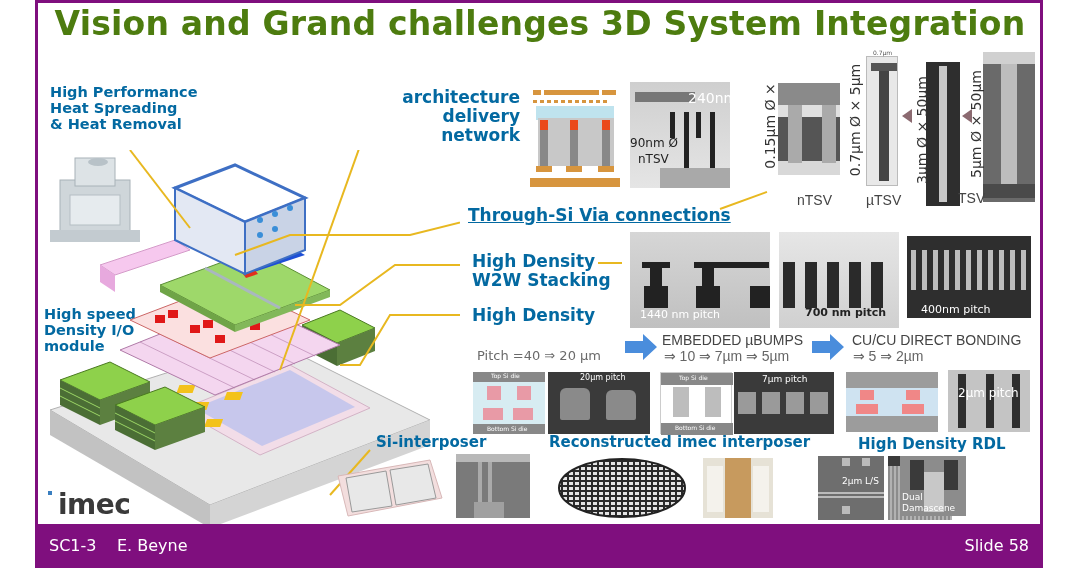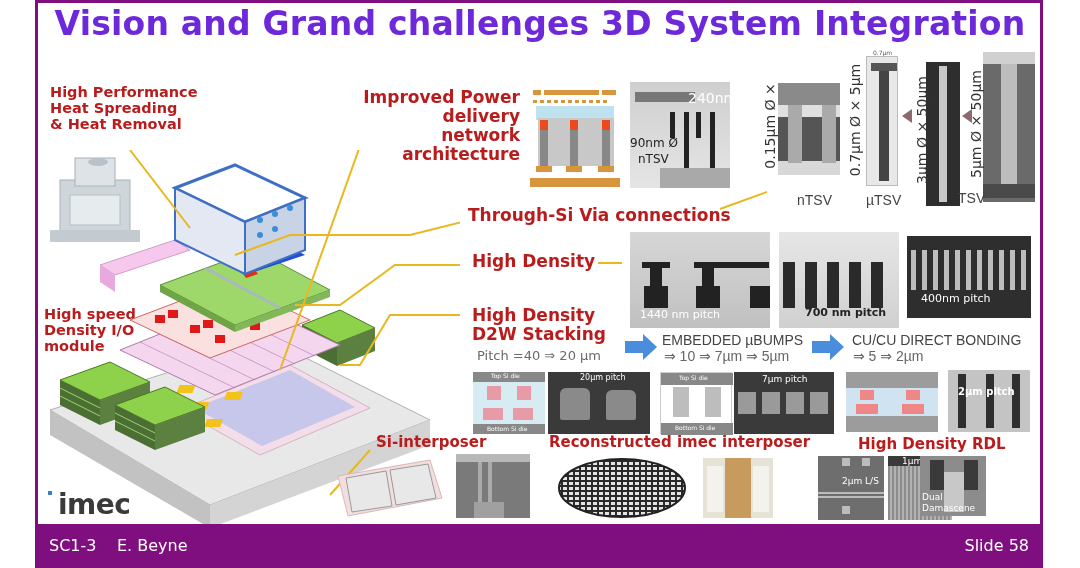--- a/index.html
+++ b/index.html
@@ -1,20 +1,20 @@
 <!DOCTYPE html>
 <html><head>
 <meta charset="utf-8">
 <style>
   html,body{margin:0;padding:0;background:#fff;}
   body{width:1080px;height:568px;position:relative;overflow:hidden;font-family:"DejaVu Sans",sans-serif;}
   .slide{position:absolute;left:35px;top:0;width:1008px;height:568px;background:#fff;border-left:3px solid #7f0f7e;border-right:3px solid #7f0f7e;border-top:3px solid #7f0f7e;box-sizing:border-box;}
   .abs{position:absolute;}
-  .title{position:absolute;left:0;top:4px;width:1080px;text-align:center;font-size:33px;font-weight:bold;color:#6d28d9;letter-spacing:0.2px;}
-  .lbl{position:absolute;color:#b91c1c;font-weight:bold;line-height:1.12;}
+  .title{position:absolute;left:0;top:4px;width:1080px;text-align:center;font-size:33px;font-weight:bold;color:#4d7c0f;letter-spacing:0.2px;}
+  .lbl{position:absolute;color:#0369a1;font-weight:bold;line-height:1.12;}
   .lbl18{font-size:17px;}
   .lbl15{font-size:14.5px;}
   .sub{position:absolute;color:#6a6a6a;font-size:13px;font-family:"DejaVu Sans",sans-serif;}
   .caps{position:absolute;color:#444;font-size:14px;font-family:"Liberation Sans",sans-serif;}
   .footer{position:absolute;left:35px;top:524px;width:1008px;height:44px;background:#7f0f7e;color:#fff;font-size:16px;}
   .footer span{position:absolute;top:12px;}
   .img{position:absolute;box-sizing:border-box;}
   .sem-grey{background:linear-gradient(#d8d8d8,#bdbdbd);padding-left:8px;}
   .sem-dark{background:#3a3a3a;}
   .imgtxt{position:absolute;color:#fff;font-size:11px;font-weight:bold;}
@@ -148,23 +148,22 @@
     </g>
   </svg>
 </div>
 
 <div class="abs" style="left:48px;top:488px;">
   <span style="position:absolute;left:0;top:3px;width:4px;height:4px;background:#3a7fc0;"></span>
   <span style="position:absolute;left:10px;top:0;font-size:28px;font-weight:bold;color:#3a3a3a;letter-spacing:-0.5px;">imec</span>
 </div>
 
 <div class="lbl lbl18" style="left:360px;top:88px;text-align:right;width:160px;">
-  <div>Improved Power</div>
+  <div>architecture</div>
   <div>delivery network</div>
-  <div>architecture</div>
 </div>
 
 <div class="img" style="left:528px;top:88px;width:95px;height:100px;">
   <svg width="95" height="100" viewBox="0 0 95 100">
     <rect x="5" y="2" width="8" height="5" fill="#d7953e"></rect>
       <rect x="16" y="2" width="55" height="5" fill="#d7953e"></rect>
       <rect x="74" y="2" width="14" height="5" fill="#d7953e"></rect>
     <g fill="#d7953e">
         <rect x="5" y="12" width="4" height="3"></rect>
         <rect x="12" y="12" width="4" height="3"></rect>
@@ -240,31 +239,31 @@
 <div class="img" style="left:983px;top:52px;width:52px;height:150px;background:#6a6a6a;">
   <div class="abs" style="left:0;top:0;width:52px;height:12px;background:#d0d0d0;"></div>
   <div class="abs" style="left:18px;top:12px;width:16px;height:134px;background:#bdbdbd;"></div>
   <div class="abs" style="left:0;top:132px;width:52px;height:14px;background:#4a4a4a;"></div>
 </div>
 <div class="abs" style="left:966px;top:56px;width:20px;height:144px;">
   <div style="position:absolute;left:-50px;top:60px;width:120px;transform:rotate(-90deg);font-size:14px;color:#333;text-align:center;white-space:nowrap;">5µm Ø × 50µm</div>
 </div>
 <div class="caps" style="left:958px;top:190px;">TSV</div>
 
-<div class="lbl lbl18" style="left:468px;top:206px;">Through-Si Via connections</div>
+<div class="lbl lbl18" style="left:468px;top:206px;text-decoration:underline;">Through-Si Via connections</div>
 <div class="abs" style="left:720px;top:208px;width:50px;height:2px;background:#e8b820;transform:rotate(-20deg);transform-origin:left center;"></div>
 
 <div class="lbl lbl18" style="left:472px;top:252px;">
   <div>High Density</div>
+  <div>W2W Stacking</div>
 </div>
 <div class="abs" style="left:598px;top:262px;width:24px;height:2px;background:#e8b820;"></div>
 
 <div class="lbl lbl18" style="left:472px;top:306px;">
   <div>High Density</div>
-  <div>D2W Stacking</div>
 </div>
 <div class="sub" style="left:477px;top:348px;">Pitch =40 ⇒ 20 µm</div>
 
 <div class="img" style="left:630px;top:232px;width:140px;height:96px;background:linear-gradient(#d6d6d6,#c0c0c0);">
   <div class="abs" style="left:12px;top:30px;width:28px;height:6px;background:#222;"></div>
     <div class="abs" style="left:20px;top:36px;width:12px;height:18px;background:#222;"></div>
     <div class="abs" style="left:14px;top:54px;width:24px;height:22px;background:#222;"></div>
   <div class="abs" style="left:64px;top:30px;width:75px;height:6px;background:#222;"></div>
     <div class="abs" style="left:72px;top:36px;width:12px;height:18px;background:#222;"></div>
     <div class="abs" style="left:66px;top:54px;width:24px;height:22px;background:#222;"></div>
@@ -274,21 +273,21 @@
 <div class="img" style="left:779px;top:232px;width:120px;height:96px;background:linear-gradient(#e6e6e6,#d0d0d0);">
   <div class="abs" style="left:4px;top:30px;width:12px;height:46px;background:#2a2a2a;"></div>
   <div class="abs" style="left:26px;top:30px;width:12px;height:46px;background:#2a2a2a;"></div>
   <div class="abs" style="left:48px;top:30px;width:12px;height:46px;background:#2a2a2a;"></div>
   <div class="abs" style="left:70px;top:30px;width:12px;height:46px;background:#2a2a2a;"></div>
   <div class="abs" style="left:92px;top:30px;width:12px;height:46px;background:#2a2a2a;"></div>
   <div class="imgtxtdark" style="left:26px;top:74px;">700 nm pitch</div>
 </div>
 <div class="img" style="left:907px;top:236px;width:124px;height:82px;background:#2e2e2e;">
   <div class="abs" style="left:4px;top:14px;width:116px;height:40px;background:repeating-linear-gradient(90deg,#bdbdbd 0 5px,#2e2e2e 5px 11px);"></div>
-  <div class="imgtxt" style="left:14px;top:56px;font-weight:normal;text-align:right;">400nm pitch</div>
+  <div class="imgtxt" style="left:14px;top:67px;font-weight:normal;text-align:right;">400nm pitch</div>
 </div>
 
 <div class="abs" style="left:625px;top:334px;width:32px;height:26px;">
   <svg width="32" height="26" viewBox="0 0 32 26">
       <polygon points="0,7 18,7 18,0 32,13 18,26 18,19 0,19" fill="#4a8ddc"></polygon>
     </svg>
 </div>
 <div class="caps" style="left:662px;top:332px;">EMBEDDED µBUMPS</div>
 <div class="caps" style="left:664px;top:348px;color:#666;">⇒ 10 ⇒ 7µm ⇒ 5µm</div>
 
@@ -331,21 +330,21 @@
   <div class="abs" style="left:0;top:16px;width:92px;height:28px;background:#cfe3f1;"></div>
   <div class="abs" style="left:14px;top:18px;width:14px;height:10px;background:#f08787;"></div>
   <div class="abs" style="left:60px;top:18px;width:14px;height:10px;background:#f08787;"></div>
   <div class="abs" style="left:10px;top:32px;width:22px;height:10px;background:#f08787;"></div>
   <div class="abs" style="left:56px;top:32px;width:22px;height:10px;background:#f08787;"></div>
 </div>
 <div class="img" style="left:948px;top:370px;width:82px;height:62px;background:#c4c4c4;">
   <div class="abs" style="left:10px;top:4px;width:8px;height:54px;background:#2e2e2e;"></div>
   <div class="abs" style="left:38px;top:4px;width:8px;height:54px;background:#2e2e2e;"></div>
   <div class="abs" style="left:64px;top:4px;width:8px;height:54px;background:#2e2e2e;"></div>
-  <div class="imgtxt" style="left:10px;top:16px;font-size:10px;font-weight:bold;">2µm pitch</div>
+  <div class="imgtxt" style="left:10px;top:16px;font-size:12px;font-weight:normal;">2µm pitch</div>
 </div>
 
 <div class="lbl lbl15" style="left:376px;top:434px;font-size:15px;">Si-interposer</div>
 <div class="img" style="left:334px;top:458px;width:110px;height:60px;">
   <svg width="110" height="60" viewBox="0 0 110 60">
     <polygon points="4,18 96,2 108,40 14,58" fill="#f3dede" stroke="#d8b8b8"></polygon>
     <polygon points="12,20 52,13 58,48 18,54" fill="#e8e8e8" stroke="#9a9a9a"></polygon>
     <polygon points="56,12 94,6 102,40 62,47" fill="#e8e8e8" stroke="#9a9a9a"></polygon>
   </svg>
 </div>
@@ -380,21 +379,21 @@
   <div class="abs" style="left:44px;top:2px;width:8px;height:8px;background:#bbb;"></div>
   <div class="abs" style="left:0;top:36px;width:66px;height:2px;background:#bbb;"></div>
   <div class="abs" style="left:0;top:40px;width:66px;height:2px;background:#bbb;"></div>
   <div class="abs" style="left:24px;top:50px;width:8px;height:8px;background:#bbb;"></div>
   <div class="imgtxt" style="left:24px;top:20px;font-size:9px;font-weight:normal;">2µm L/S</div>
 </div>
 <div class="img" style="left:888px;top:456px;width:64px;height:64px;background:repeating-linear-gradient(90deg,#8c8c8c 0 2px,#b2b2b2 2px 4px);">
   <div class="abs" style="left:0;top:0;width:64px;height:10px;background:#3a3a3a;"></div>
   <div class="imgtxt" style="left:14px;top:0;font-size:9px;font-weight:normal;">1µm L/S</div>
 </div>
-<div class="img" style="left:920px;top:456px;width:66px;height:60px;background:#8c8c8c;">
+<div class="img" style="left:900px;top:456px;width:66px;height:60px;background:#8c8c8c;">
   <div class="abs" style="left:10px;top:4px;width:14px;height:30px;background:#3a3a3a;"></div>
   <div class="abs" style="left:44px;top:4px;width:14px;height:30px;background:#3a3a3a;"></div>
   <div class="abs" style="left:24px;top:16px;width:20px;height:40px;background:#c8c8c8;"></div>
   <div class="imgtxt" style="left:2px;top:36px;font-size:9px;font-weight:normal;width:60px;line-height:1.2;">Dual Damascene</div>
 </div>
 
 <div class="footer">
   <span style="left:14px;">SC1-3</span>
   <span style="left:82px;">E. Beyne</span>
   <span style="right:14px;margin-left:31px;">Slide 58</span>

